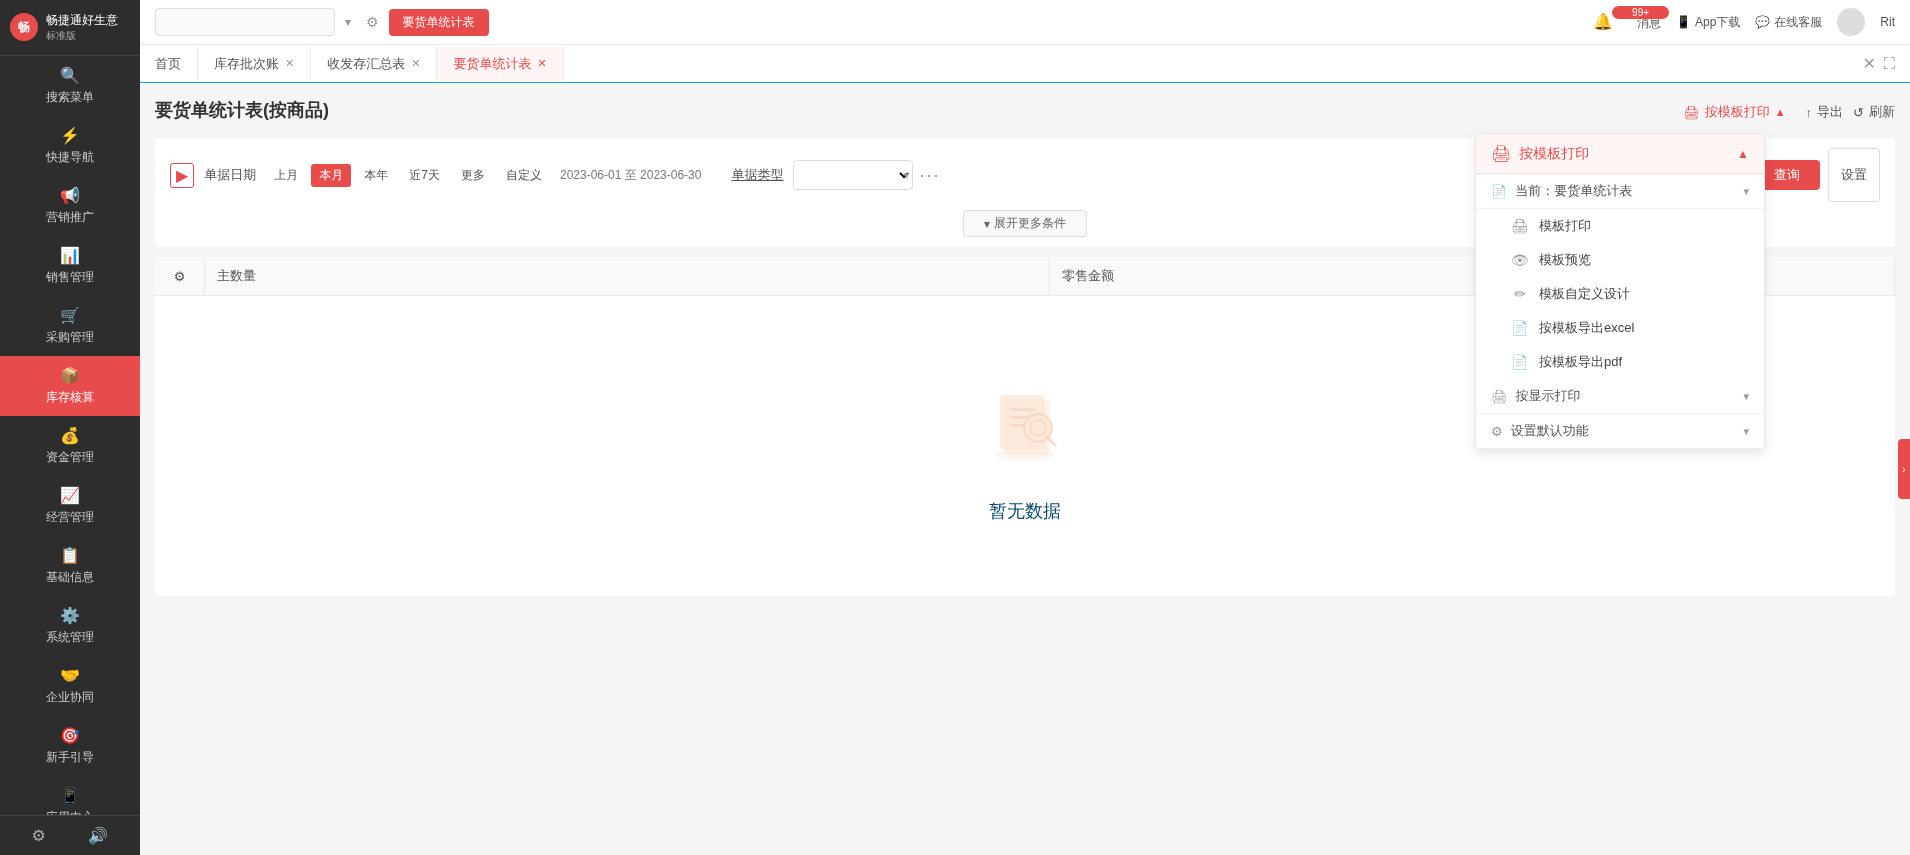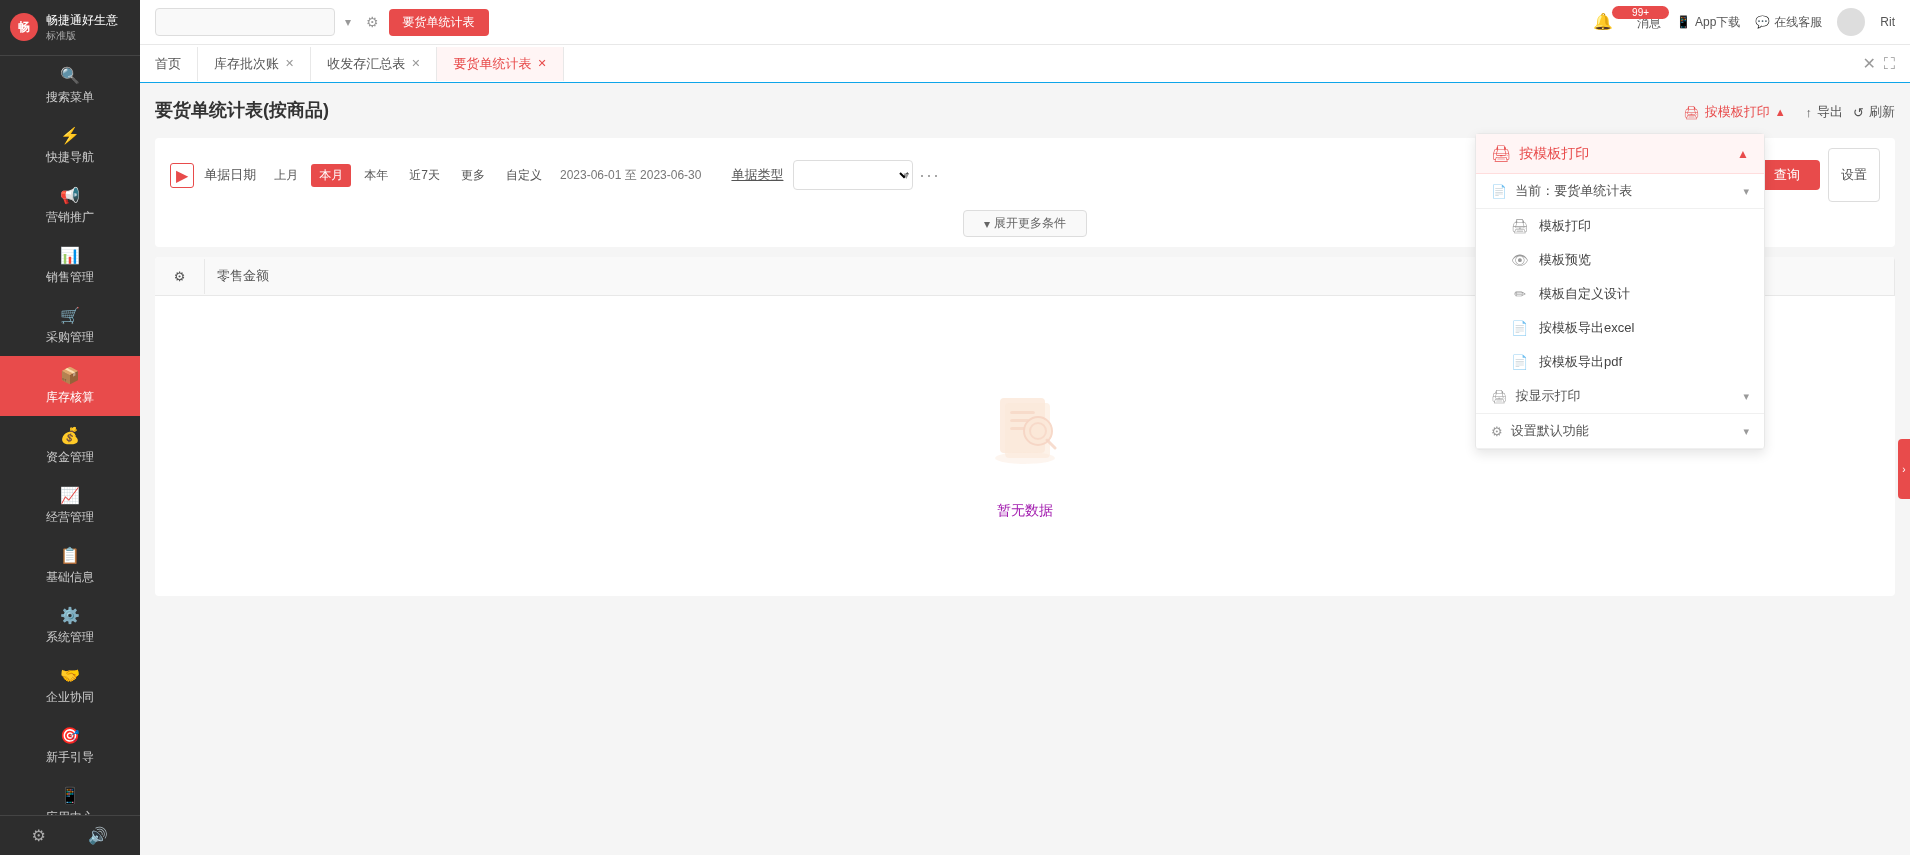--- a/index.html
+++ b/index.html
@@ -74,21 +74,21 @@
     .table-header { display: flex; align-items: center; background: #f9f9f9; border-bottom: 1px solid #e8e8e8; padding: 0; }
     .th { padding: 10px 12px; font-size: 13px; color: #555; font-weight: 500; border-right: 1px solid #e8e8e8; flex: 1; }
     .th:first-child { max-width: 50px; text-align: center; }
     .th.product { flex: 2; }
     .th.unit { flex: 1; }
     .th.qty { flex: 1; }
     .th.amount { flex: 1; }
     .table-body { min-height: 300px; display: flex; flex-direction: column; align-items: center; justify-content: center; }
     .empty-state { display: flex; flex-direction: column; align-items: center; gap: 10px; padding: 60px; }
     .empty-icon { font-size: 80px; opacity: 0.4; }
-    .empty-text { color: #a21caf; font-size: 14px; }
+    .empty-text { color: #0c4a6e; font-size: 18px; }
 
     
     .dropdown-menu { position: absolute; top: 35px; right: 130px; background: #fff; border: 1px solid #e8e8e8; border-radius: 4px; box-shadow: 0 4px 12px rgba(0,0,0,0.1); z-index: 100; width: 290px; }
     .dropdown-header { display: flex; align-items: center; justify-content: space-between; padding: 10px 15px; background: #fff5f5; border-bottom: 1px solid #fdd; }
     .dropdown-header-title { display: flex; align-items: center; gap: 8px; color: #e84b4b; font-size: 14px; font-weight: 500; }
     .dropdown-header-icon { font-size: 16px; }
     .dropdown-chevron-up { color: #e84b4b; font-size: 12px; cursor: pointer; }
     .dropdown-section { border-bottom: 1px solid #f0f0f0; }
     .dropdown-section-header { display: flex; align-items: center; justify-content: space-between; padding: 8px 15px; color: #555; font-size: 13px; cursor: pointer; }
     .dropdown-item { display: flex; align-items: center; gap: 10px; padding: 8px 15px 8px 35px; color: #444; font-size: 13px; cursor: pointer; }
@@ -348,20 +348,21 @@
           <span>展开更多条件</span>
         </button>
       </div>
     </div>
 
     <div class="table-container">
       <div class="table-header">
         <div class="th" style="max-width:50px;text-align:center;">
           <span>⚙</span>
         </div>
+        <div class="th qty">主数量</div>
         <div class="th amount">零售金额</div>
       </div>
       <div class="table-body">
         <div class="empty-state">
           <div class="empty-icon">
             <svg width="100" height="100" viewBox="0 0 100 100" xmlns="http://www.w3.org/2000/svg">
               <ellipse cx="50" cy="85" rx="30" ry="6" fill="#f5c6a0" opacity="0.4"></ellipse>
               <rect x="30" y="30" width="45" height="55" rx="4" fill="#f5c6a0" opacity="0.6"></rect>
               <rect x="25" y="25" width="45" height="55" rx="4" fill="#f5c6a0" opacity="0.8"></rect>
               <rect x="35" y="38" width="25" height="3" rx="2" fill="#e8956a" opacity="0.7"></rect>

